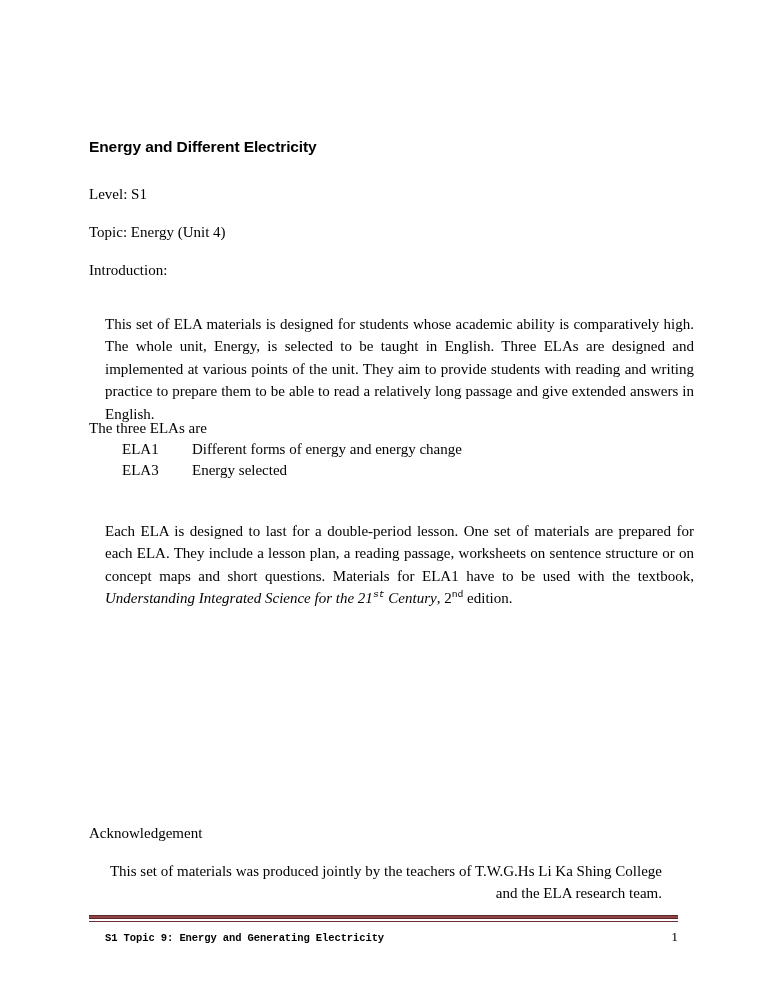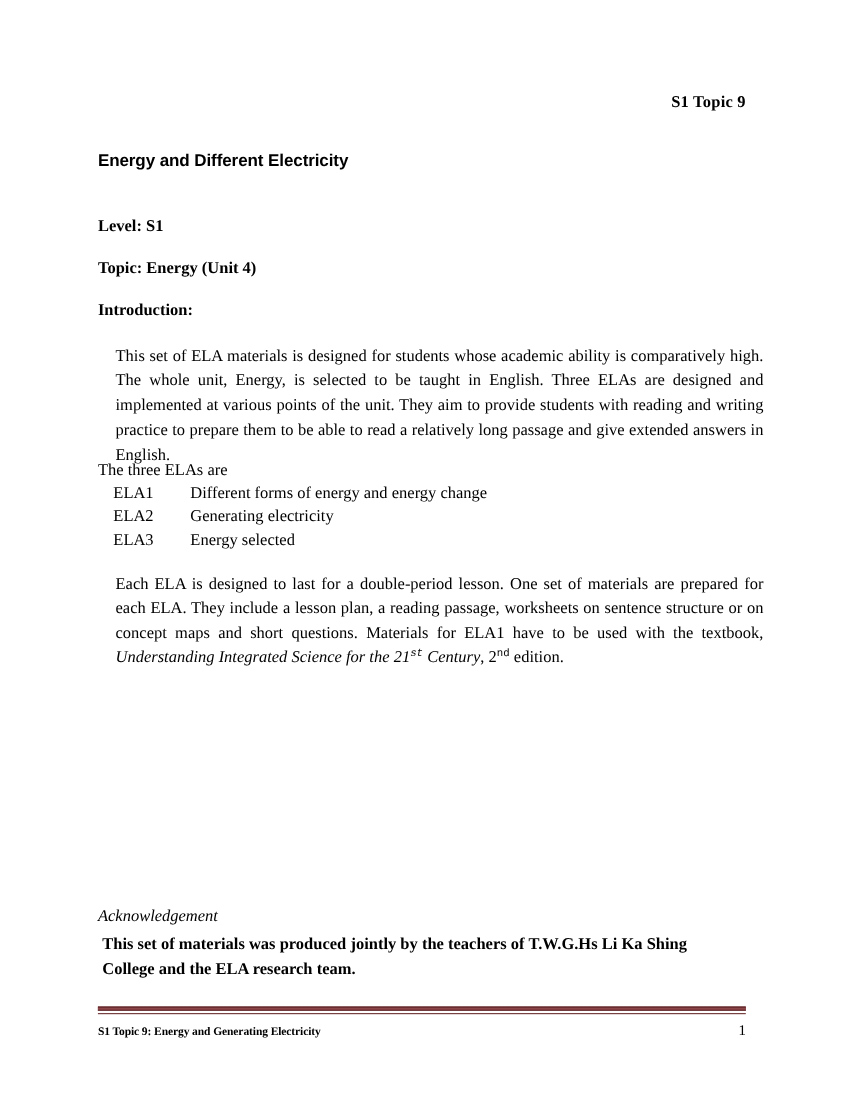--- a/index.html
+++ b/index.html
@@ -57,22 +57,21 @@
   
   .meta-block {
     position: absolute;
     left: 89px;
     top: 185px;
     width: 589px;
   }
   .meta-line {
     font-size: 15px;
     line-height: 19px;
-    margin: 12px 0 19px 0;
-    font-weight: bold;
+    margin: 0 0 19px 0;
   }
 
   
   .para {
     font-size: 15px;
     line-height: 22.4px;
     margin: 16px;
     text-align: justify;
     text-justify: inter-word;
   }
@@ -97,21 +96,21 @@
   }
   .ela-row {
     display: block;
     font-size: 15px;
     line-height: 21px;
     white-space: nowrap;
   }
   .ela-code {
     display: inline-block;
     width: 70px;
-    margin-left: 14px;
+    margin-left: 33px;
   }
   .ela-desc {
     display: inline-block;
   }
 
   
   .second-para {
     position: absolute;
     left: 89px;
     top: 504px;
@@ -130,29 +129,27 @@
   
   .ack-block {
     position: absolute;
     left: 89px;
     top: 823px;
     width: 589px;
   }
   .ack-heading {
     font-size: 15px;
     line-height: 21px;
-    font-style: italic;
     margin: 0;
   }
   .ack-body {
     font-size: 15px;
     line-height: 22.4px;
-    margin: 4px;
-    text-align: left;
-    font-weight: bold;
+    margin: 16px;
+    text-align: right;
   }
 
   
   .footer {
     position: absolute;
     left: 89px;
     top: 915px;
     width: 589px;
   }
   .footer-rule-thick {
@@ -174,59 +171,56 @@
     background: #6d2e31;
     width: 100%;
   }
   .footer-row {
     display: flex;
     align-items: baseline;
     justify-content: space-between;
     margin-top: 8px;
   }
   .footer-text {
-    font-family: Liberation Serif, serif;
+    font-family: Liberation Mono, monospace;
     font-weight: bold;
     font-size: 10.5px;
     line-height: 14px;
     letter-spacing: -0.1px;
+    margin-left: 16px;
   }
   .footer-page {
     font-family: "Liberation Serif", "DejaVu Serif", serif;
     font-size: 13.5px;
     line-height: 14px;
   }
 </style>
 </head>
 <body>
 
 <div class="page">
 
-  <div class="running-head">S1 Topic 9</div>
 
   <h1 class="doc-title">Energy and Different Electricity</h1>
 
   <div class="meta-block">
     <p class="meta-line">Level: S1</p>
     <p class="meta-line">Topic: Energy (Unit 4)</p>
     <p class="meta-line">Introduction:</p>
   </div>
 
   <p class="para intro-para">This set of ELA materials is designed for students whose academic ability is comparatively high. The whole unit, Energy, is selected to be taught in English. Three ELAs are designed and implemented at various points of the unit. They aim to provide students with reading and writing practice to prepare them to be able to read a relatively long passage and give extended answers in English.</p>
 
   <div class="ela-block">
     <p class="ela-lead">The three ELAs are</p>
 
     <div class="ela-row">
       <span class="ela-code">ELA1</span><span class="ela-desc">Different forms of energy and energy change</span>
     </div>
 
-    <div class="ela-row">
-      <span class="ela-code">ELA2</span><span class="ela-desc">Generating electricity</span>
-    </div>
 
     <div class="ela-row">
       <span class="ela-code">ELA3</span><span class="ela-desc">Energy selected</span>
     </div>
   </div>
 
   <p class="para second-para"><span>Each ELA is designed to last for a double-period lesson. One set of materials are prepared for each ELA. They include a lesson plan, a reading passage, worksheets on sentence structure or on concept maps and short questions. Materials for ELA1 have to be used with the textbook, </span><span class="cite"><span>Understanding Integrated Science for the 21</span><sup>st</sup><span> Century</span></span><span>, 2</span><sup>nd</sup><span> edition.</span></p>
 
   <div class="ack-block">
     <p class="ack-heading">Acknowledgement</p>

